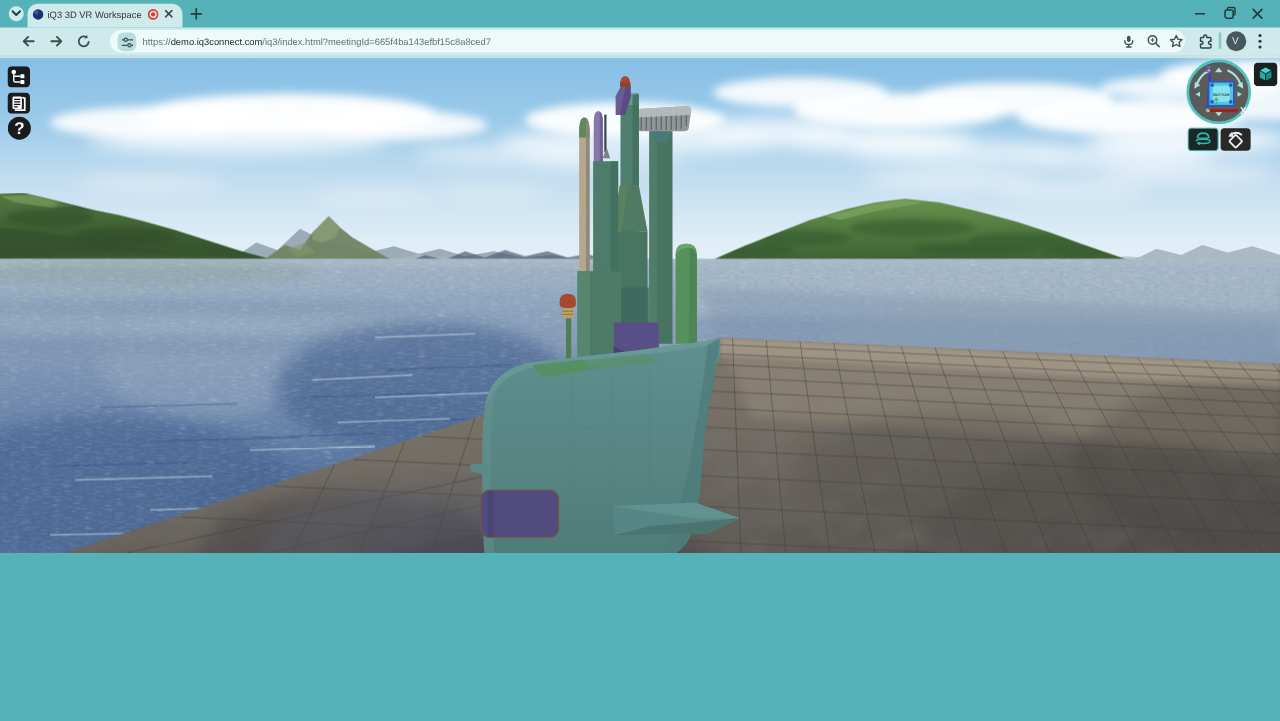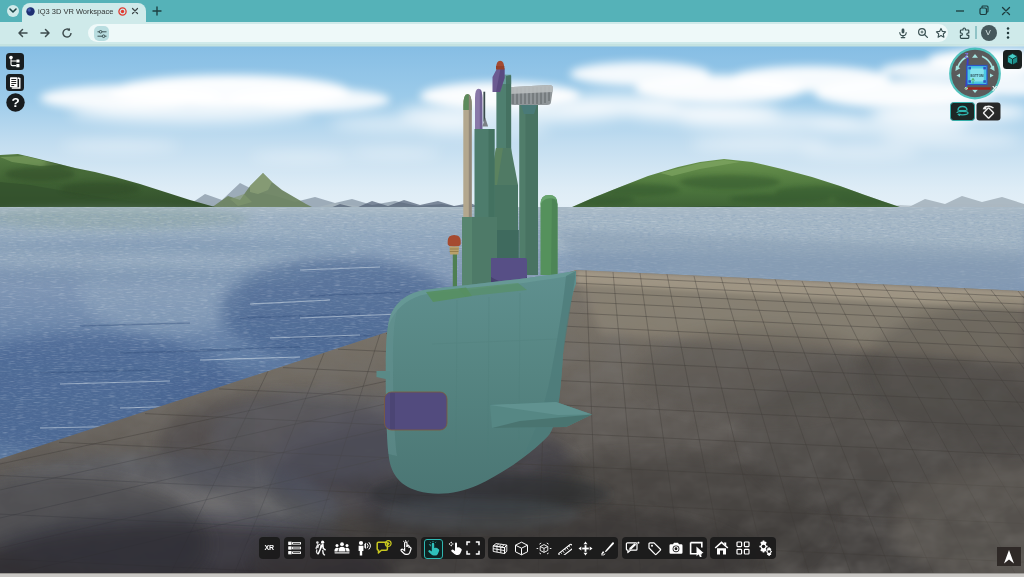--- a/index.html
+++ b/index.html
@@ -1,17 +1,17 @@
 <!DOCTYPE html>
 <html><head>
 <meta charset="utf-8">
 <style>
   html,body{margin:0;padding:0;width:1024px;height:577px;overflow:hidden;
     font-family:"Liberation Sans",sans-serif;background:#55b2b8;}
-  #root{position:absolute;left:0;top:0;width:1024px;height:577px;overflow:hidden;}
+  #root{position:absolute;left:0;top:0;width:1024px;height:442px;overflow:hidden;}
   .abs{position:absolute;}
 </style>
 </head>
 <body>
 <div id="root">
 
   <div class="abs" style="left:0;top:0;width:1024px;height:22px;background:#55b2b8;"></div>
 
   <div class="abs" style="left:7px;top:5px;width:12px;height:12px;border-radius:6px;background:#cfeaea;"></div>
   <svg class="abs" style="left:9px;top:8px;" width="8" height="6" viewBox="0 0 8 6">
@@ -62,20 +62,21 @@
 
   <div class="abs" style="left:88px;top:24px;width:860px;height:18px;border-radius:9px;background:#eef9f9;"></div>
   <div class="abs" style="left:94px;top:26px;width:15px;height:15px;border-radius:5px;background:#b9dde0;"></div>
   <svg class="abs" style="left:97px;top:29px;" width="10" height="10" viewBox="0 0 10 10">
     <g stroke="#3e5254" stroke-width="1" fill="none">
       <path d="M0.5 2.8 L9.5 2.8 M0.5 7.2 L9.5 7.2"></path>
       <circle cx="3.6" cy="2.8" r="1.3" fill="#b9dde0"></circle>
       <circle cx="6.6" cy="7.2" r="1.3" fill="#b9dde0"></circle>
     </g>
   </svg>
+  <div class="abs" style="left:114px;top:28.5px;font-size:7.5px;color:#5e7476;">https://<span style="color:#14292b;">demo.iq3connect.com</span>/iq3/index.html?meetingId=665f4ba143efbf15c8a8ced7</div>
 
   <svg class="abs" style="left:897px;top:27px;" width="12" height="12" viewBox="0 0 12 12">
     <rect x="4.6" y="1.5" width="2.8" height="5" rx="1.4" fill="#3c5254"></rect>
     <path d="M2.8 5.5 Q2.8 8.6 6 8.6 Q9.2 8.6 9.2 5.5 M6 8.6 L6 10.4 M4.2 10.6 L7.8 10.6" fill="none" stroke="#3c5254" stroke-width="1.1" stroke-linecap="round"></path>
   </svg>
   <svg class="abs" style="left:917px;top:27px;" width="12" height="12" viewBox="0 0 12 12">
     <circle cx="5" cy="5" r="3.4" fill="none" stroke="#3c5254" stroke-width="1.2"></circle>
     <path d="M7.6 7.6 L10.4 10.4" stroke="#3c5254" stroke-width="1.3" stroke-linecap="round"></path>
     <path d="M3.6 5 L6.4 5 M5 3.6 L5 6.4" stroke="#3c5254" stroke-width="0.9"></path>
   </svg>

